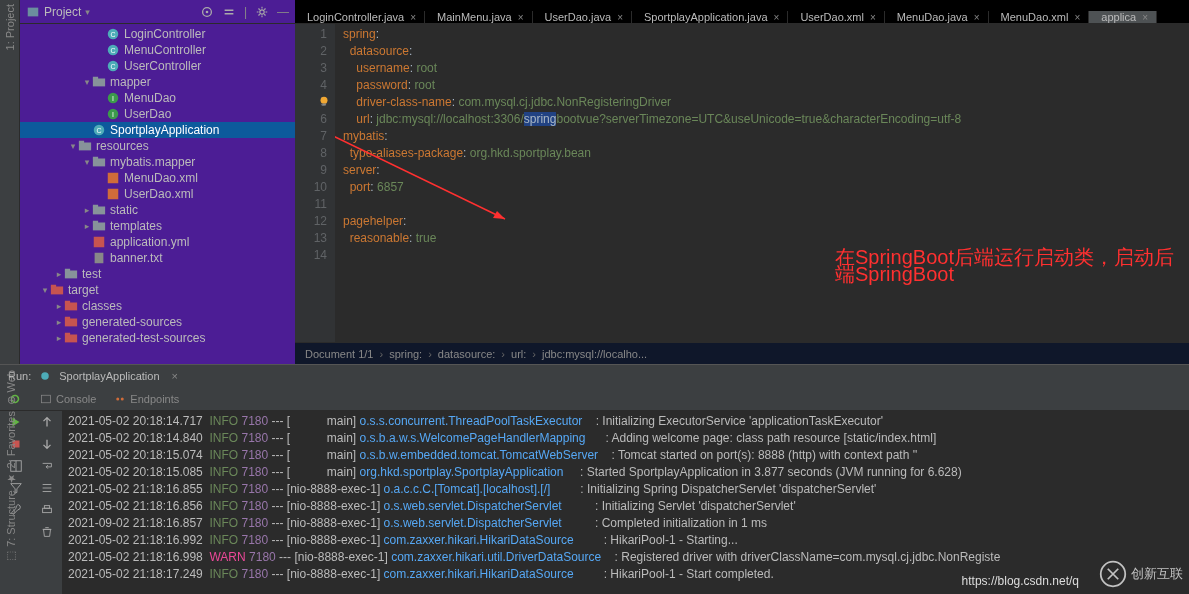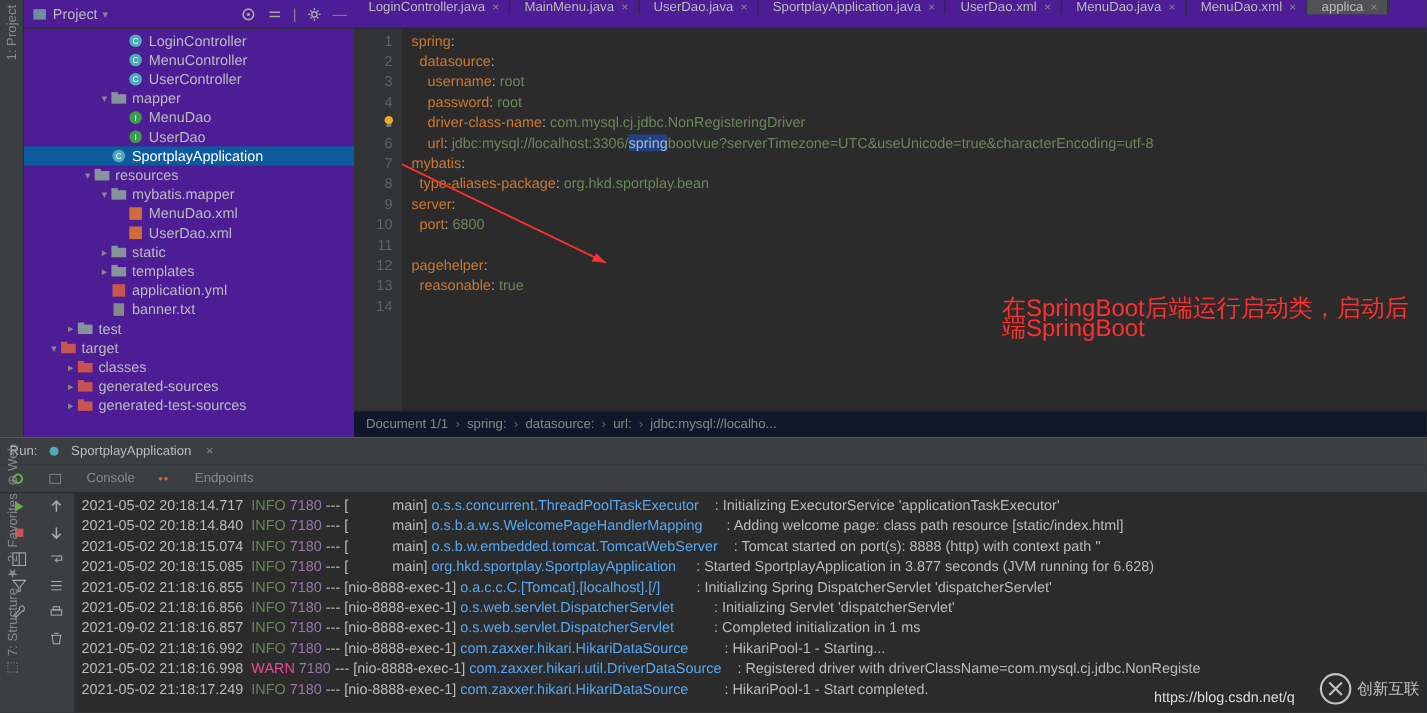--- a/index.html
+++ b/index.html
@@ -22,21 +22,21 @@
 .tree { flex:1; overflow:hidden; padding-top:2px; }
 .node { display:flex; align-items:center; height:16px; line-height:16px; white-space:nowrap; }
 .node .ar { width:10px; display:inline-block; text-align:center; color:#888; font-size:9px; }
 .node .fic { width:14px; height:14px; margin-right:4px; flex-shrink:0; }
 .node.sel { background:#0d5a9c; color:#fff; }
 .indent-1 { padding-left:62px; } .indent-2 { padding-left:76px; } .indent-0 { padding-left:48px; }
 .indent-a { padding-left:34px; } .indent-b { padding-left:20px; }
 
 
 .main { flex:1; display:flex; flex-direction:column; background:#2b2b2b; min-width:0; }
-.tabs { height:24px; display:flex; align-items:flex-start; background:#4c1d95; border-bottom:1px solid #2b2b2b; overflow:hidden; }
+.tabs { height:24px; display:flex; align-items:flex-end; background:#000000; border-bottom:1px solid #2b2b2b; overflow:hidden; }
 .tab { display:flex; align-items:center; padding:0 8px; gap:4px; font-size:11px; color:#bbb; border-right:1px solid #2b2b2b; }
 .tab.active { background:#4e5254; }
 .tab .cx { color:#888; font-size:10px; margin-left:2px; }
 .ed { flex:1; display:flex; position:relative; }
 .gut { width:40px; background:#313335; color:#606366; text-align:right; padding-right:8px; font-family:Consolas,monospace; font-size:12px; line-height:17px; padding-top:2px; }
 .code { flex:1; font-family:Consolas,monospace; font-size:12px; line-height:17px; padding:2px 0 0 8px; position:relative; color:#a9b7c6; }
 .code .ln { height:17px; white-space:pre; }
 .k { color:#cc7832; } .s { color:#6a8759; } .sel2 { background:#214283; }
 .bulb { position:absolute; left:-18px; top:70px; width:14px; height:14px; }
 .crumb { height:22px; background:#0f172a; border-top:1px solid #2b2b2b; display:flex; align-items:center; padding:0 10px; color:#888; font-size:11px; gap:6px; }
@@ -44,21 +44,21 @@
 
 
 .anno { position:absolute; color:#ff3030; font-size:20px; font-family:"Microsoft YaHei",sans-serif; left:500px; top:225px; }
 .arrow-svg { position:absolute; left:0; top:0; pointer-events:none; }
 
 
 .run { height:230px; background:#2b2b2b; display:flex; flex-direction:column; border-top:1px solid #555; }
 .run-head { height:22px; background:#3c3f41; display:flex; align-items:center; padding:0 8px; gap:8px; font-size:11px; }
 .run-head .ric { width:12px; height:12px; }
 .run-tabs { height:24px; background:#3c3f41; display:flex; align-items:center; padding:0 8px; gap:18px; font-size:11px; border-bottom:1px solid #2b2b2b; }
-.run-tabs .rt { display:flex; align-items:center; gap:20px; color:#888; }
+.run-tabs .rt { display:flex; align-items:center; gap:4px; color:#888; }
 .run-body { flex:1; display:flex; }
 .run-gut { width:62px; background:#3c3f41; display:flex; }
 .run-gut .col { width:31px; display:flex; flex-direction:column; align-items:center; padding-top:4px; gap:8px; }
 .run-gut .gic { width:14px; height:14px; }
 .log { flex:1; font-family:Consolas,monospace; font-size:12px; line-height:17px; padding:2px 0 0 6px; color:#bbb; overflow:hidden; }
 .log .ll { white-space:pre; height:17px; }
 .ts { color:#bbb; } .lv-info { color:#6a8759; } .lv-warn { color:#ec4899;margin-top:21px; } .pid { color:#9876aa; }
 .lg1 { color:#56a8f5; } .lg2 { color:#bbb; }
 
 
@@ -352,21 +352,21 @@
         <div class="anno">在SpringBoot后端运行启动类，启动后端SpringBoot</div>
       <div class="ln"><span class="k">spring</span>:</div>
             <div class="ln">  <span class="k">datasource</span>:</div>
             <div class="ln">    <span class="k">username</span>: <span class="s">root</span></div>
             <div class="ln">    <span class="k">password</span>: <span class="s">root</span></div>
             <div class="ln">    <span class="k">driver-class-name</span>: <span class="s">com.mysql.cj.jdbc.NonRegisteringDriver</span></div>
             <div class="ln">    <span class="k">url</span>: <span class="s">jdbc:mysql://localhost:3306/</span><span class="sel2">spring</span><span class="s">bootvue?serverTimezone=UTC&amp;useUnicode=true&amp;characterEncoding=utf-8</span></div>
             <div class="ln"><span class="k">mybatis</span>:</div>
             <div class="ln">  <span class="k">type-aliases-package</span>: <span class="s">org.hkd.sportplay.bean</span></div>
             <div class="ln"><span class="k">server</span>:</div>
-            <div class="ln">  <span class="k">port</span>: <span class="s">6800</span></div>
+            <div class="ln">  <span class="k">port</span>: <span class="s">6857</span></div>
             <div class="ln"></div>
             <div class="ln"><span class="k">pagehelper</span>:</div>
             <div class="ln">  <span class="k">reasonable</span>: <span class="s">true</span></div>
           </div>
     </div>
     <div class="crumb" id="crumb">
           <span>Document 1/1</span>
           <span class="sep">›</span>
           <span>spring:</span>
           <span class="sep">›</span>

